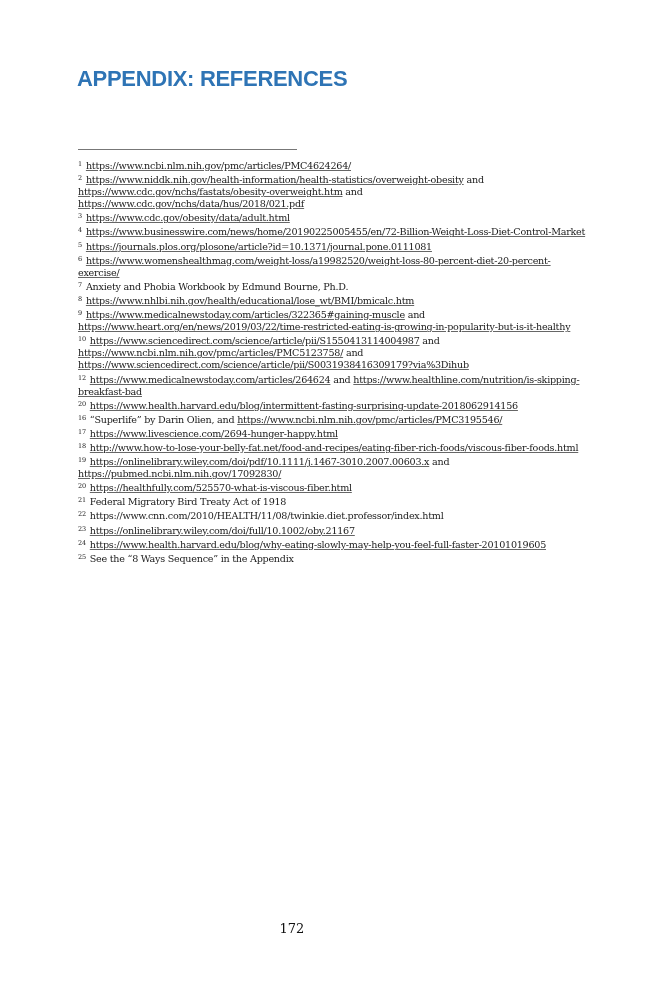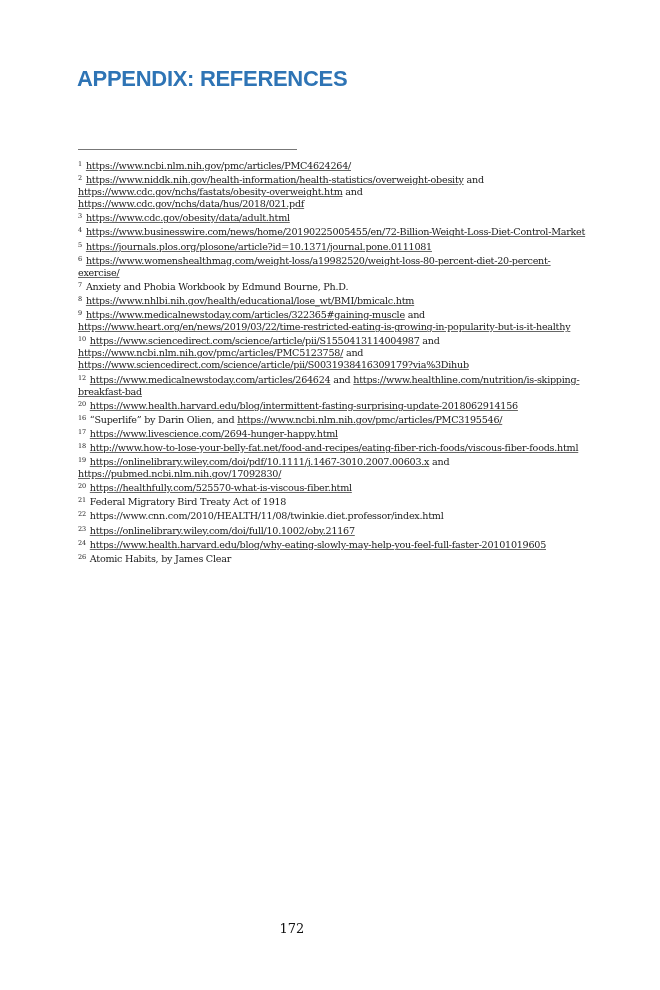--- a/index.html
+++ b/index.html
@@ -47,15 +47,15 @@
     <p class="note"><span class="num">20</span><a class="link">https://www.health.harvard.edu/blog/intermittent-fasting-surprising-update-2018062914156</a></p>
     <p class="note"><span class="num">16</span><span>“Superlife” by Darin Olien, and </span><a class="link">https://www.ncbi.nlm.nih.gov/pmc/articles/PMC3195546/</a></p>
     <p class="note"><span class="num">17</span><a class="link">https://www.livescience.com/2694-hunger-happy.html</a></p>
     <p class="note"><span class="num">18</span><a class="link">http://www.how-to-lose-your-belly-fat.net/food-and-recipes/eating-fiber-rich-foods/viscous-fiber-foods.html</a></p>
     <p class="note"><span class="num">19</span><a class="link">https://onlinelibrary.wiley.com/doi/pdf/10.1111/j.1467-3010.2007.00603.x</a><span> and </span><a class="link">https://pubmed.ncbi.nlm.nih.gov/17092830/</a></p>
     <p class="note"><span class="num">20</span><a class="link">https://healthfully.com/525570-what-is-viscous-fiber.html</a></p>
     <p class="note"><span class="num">21</span><span>Federal Migratory Bird Treaty Act of 1918</span></p>
     <p class="note"><span class="num">22</span><span>https://www.cnn.com/2010/HEALTH/11/08/twinkie.diet.professor/index.html</span></p>
     <p class="note"><span class="num">23</span><a class="link">https://onlinelibrary.wiley.com/doi/full/10.1002/oby.21167</a></p>
     <p class="note"><span class="num">24</span><a class="link">https://www.health.harvard.edu/blog/why-eating-slowly-may-help-you-feel-full-faster-20101019605</a></p>
-    <p class="note"><span class="num">26</span><span>Atomic Habits, by James Clear</span></p>
+    <p class="note"><span class="num">25</span><span>See the “8 Ways Sequence” in the Appendix</span></p>
   </div>
 <div class="page-num">172</div>
 
 </body></html>

